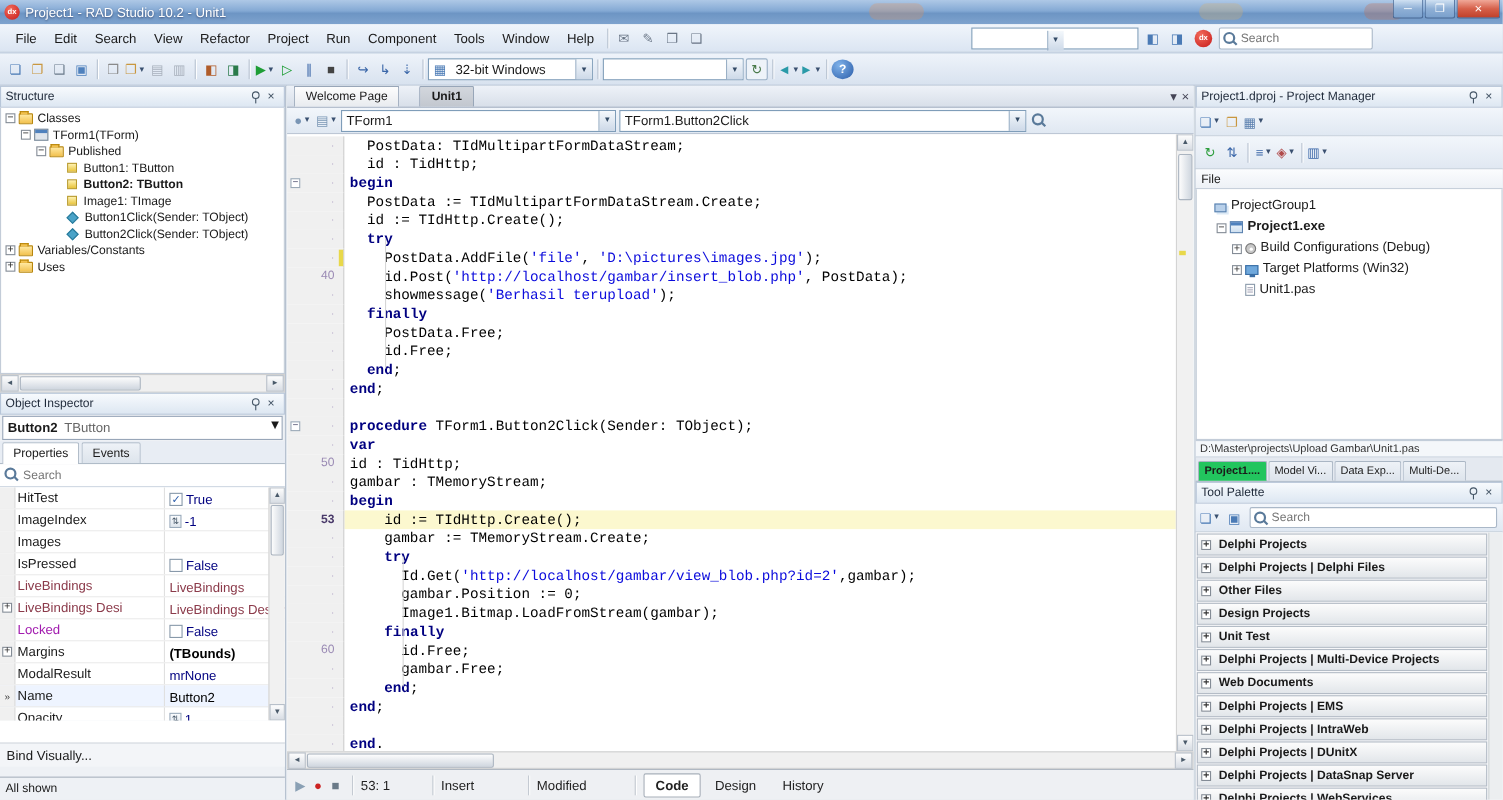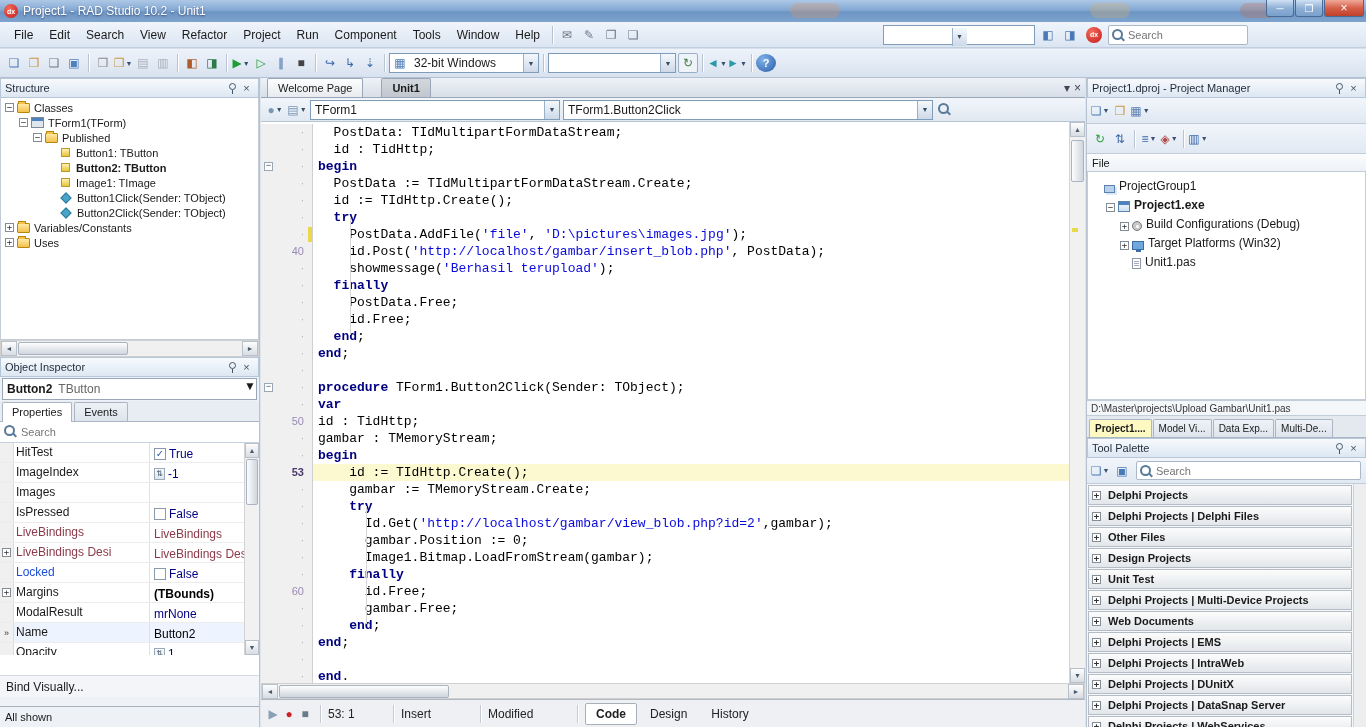--- a/index.html
+++ b/index.html
@@ -135,21 +135,21 @@
   .pm-toolbar{display:flex;align-items:center;background:linear-gradient(#f2f6fb,#e0e8f2);border-bottom:1px solid #c2cdd9;padding:0 3px;flex:none;}
   #pm-tb1{height:26px;}
   #pm-tb2{height:30px;}
   #pm-file{height:18px;display:flex;align-items:center;padding:0 5px;background:linear-gradient(#fbfcfe,#edf1f6);border-bottom:1px solid #c2cdd9;font-size:11px;flex:none;}
   #pm-tree{height:228px;background:#fff;overflow:hidden;flex:none;padding-top:2px;}
   #pm-tree .trow{height:19px;font-size:12px;align-items:flex-end;}
   #pm-path{height:16px;display:flex;align-items:center;background:#f4f7fa;border-top:1px solid #c2cdd9;border-bottom:1px solid #c2cdd9;
     font-size:10px;padding:0 4px;white-space:nowrap;overflow:hidden;flex:none;color:#333;}
   #pm-tabs{height:22px;display:flex;align-items:flex-end;background:#e4e9f0;border-bottom:1px solid #aab6c4;padding:0 2px;flex:none;}
   .pmtab{font-size:10px;padding:3px 5px;border:1px solid #aab6c4;border-bottom:none;background:linear-gradient(#eef2f7,#dde4ec);margin-right:1px;border-radius:2px 2px 0 0;white-space:nowrap;}
-  .pmtab.active{background:#fef9c3;font-weight:bold;}
+  .pmtab.active{background:#22c55e;font-weight:bold;}
   #tp-toolbar{height:26px;display:flex;align-items:center;background:linear-gradient(#f2f6fb,#e0e8f2);border-bottom:1px solid #c2cdd9;padding:0 3px;gap:2px;flex:none;}
   #tp-cats{flex:1;background:#f6f7f9;overflow:hidden;position:relative;padding:1px 14px 0 1px;}
   .cat{height:20px;display:flex;align-items:center;background:linear-gradient(#fcfcfc,#e2e6ea);border:1px solid #b4bcc6;margin-bottom:1px;
     font-size:11px;font-weight:bold;color:#1a1a1a;padding-left:3px;gap:4px;}
   .tp-vscroll{position:absolute;top:0;bottom:0;right:0;width:13px;background:#eceef0;border-left:1px solid #d0d4d8;}
 </style>
 </head>
 <body>
 
 <div class="titlebar">
@@ -433,21 +433,21 @@
           <span class="pmarg">
             <span class="xb" style="margin: 0px;">+</span>
           </span>
           <span class="pname" style="color: rgb(139, 58, 74);">LiveBindings Desi</span>
           <span class="pval">
             <span style="color: rgb(139, 58, 74);">LiveBindings Designer</span>
           </span>
         </div>
         <div class="prow">
           <span class="pmarg"></span>
-          <span class="pname" style="color: #1d4ed8;">Locked</span>
+          <span class="pname" style="color: #a21caf;">Locked</span>
           <span class="pval">
             <span class="cb"></span>
             <span style="color: rgb(0, 0, 128);">False</span>
           </span>
         </div>
         <div class="prow">
           <span class="pmarg">
             <span class="xb" style="margin: 0px;">+</span>
           </span>
           <span class="pname" style="color: rgb(26, 26, 26);">Margins</span>

